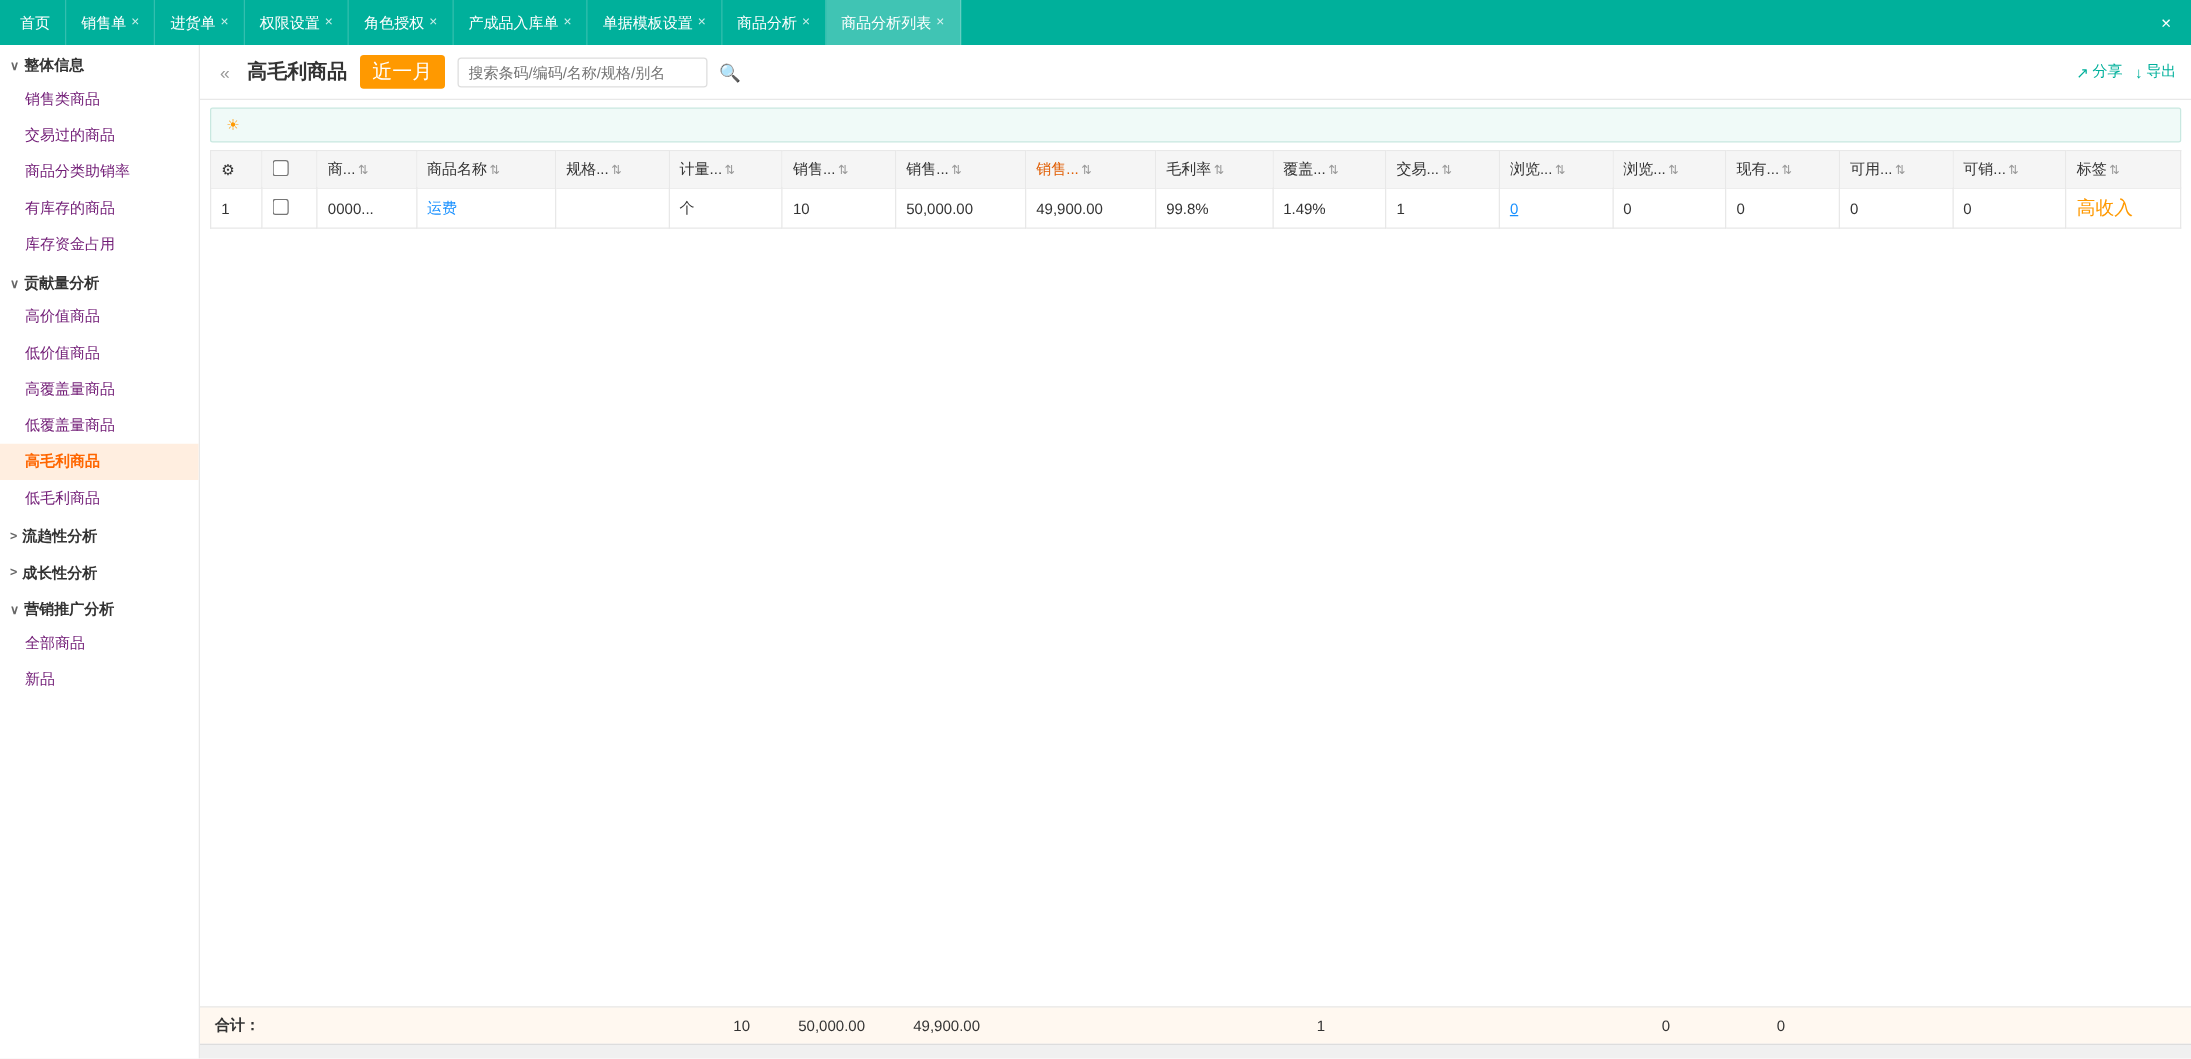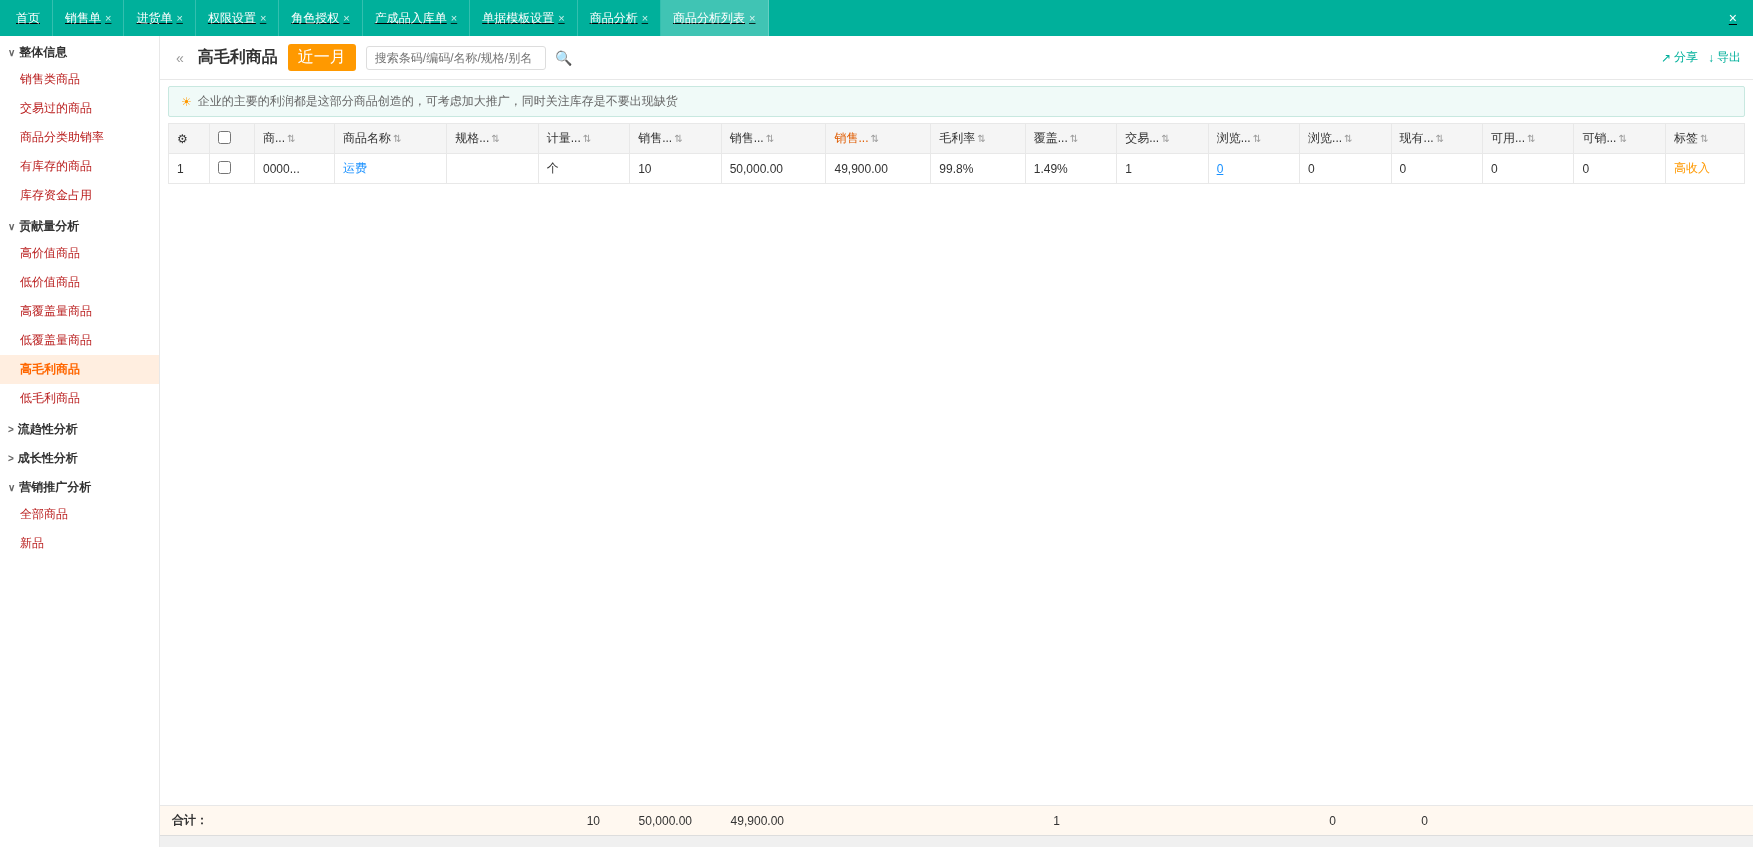--- a/index.html
+++ b/index.html
@@ -6,21 +6,20 @@
     body { background: #f5f5f5; overflow: hidden; height: 847px; display: flex; flex-direction: column; }
 
     
     .top-nav {
       background: #00b09b;
       display: flex;
       align-items: center;
       height: 36px;
       padding: 0 4px;
       flex-shrink: 0;
-      text-decoration: underline;
     }
     .top-nav .nav-tab {
       display: flex;
       align-items: center;
       padding: 0 12px;
       height: 100%;
       color: #fff;
       cursor: pointer;
       white-space: nowrap;
       font-size: 13px;
@@ -63,21 +62,21 @@
       padding: 8px 12px 4px 8px;
       color: #333;
       font-weight: bold;
       font-size: 12px;
       cursor: pointer;
       gap: 4px;
     }
     .sidebar-group-header .arrow { font-size: 10px; color: #666; }
     .sidebar-item {
       padding: 6px 12px 6px 20px;
-      color: #b91c1c;
+      color: #701a75;
       cursor: pointer;
       font-size: 12px;
     }
     .sidebar-item.active {
       background: #ffeee0;
       color: #ff6600;
       font-weight: bold;
     }
 
     
@@ -115,21 +114,21 @@
       border: none;
       border-radius: 3px;
       padding: 3px 10px;
       cursor: pointer;
       font-size: 16px;
     }
     .content-header .search-input {
       border: 1px solid #ddd;
       border-radius: 3px;
       padding: 4px 8px;
-      width: 180px;
+      width: 200px;
       outline: none;
       font-size: 12px;
     }
     .content-header .search-btn {
       background: none;
       border: none;
       cursor: pointer;
       color: #666;
       font-size: 14px;
     }
@@ -199,21 +198,21 @@
       background: #fff;
     }
     tbody td {
       border: 1px solid #e8e8e8;
       padding: 6px 8px;
       color: #333;
       white-space: nowrap;
     }
     .tag-high-income {
       color: #ff9900;
-      font-size: 12px;
+      font-size: 15px;
     }
     .link-cell { color: #1890ff; cursor: pointer; text-decoration: underline; }
 
     
     .table-footer {
       background: #fff8f0;
       border-top: 1px solid #e8e8e8;
       padding: 6px 12px;
       display: flex;
       align-items: center;
@@ -361,21 +360,20 @@
         </span>
         <span class="action-btn">
           <span>↓</span>
           <span>导出</span>
         </span>
       </div>
     </div>
 
     <div class="tip-bar">
       <span class="tip-icon">☀</span>
-      <span>企业的主要的利润都是这部分商品创造的，可考虑加大推广，同时关注库存是不要出现缺货</span>
     </div>
 
     <div class="table-container">
       <table>
         <thead>
           <tr>
             <th>
               <div class="col-header">
                   <span>⚙</span>
                 </div>

